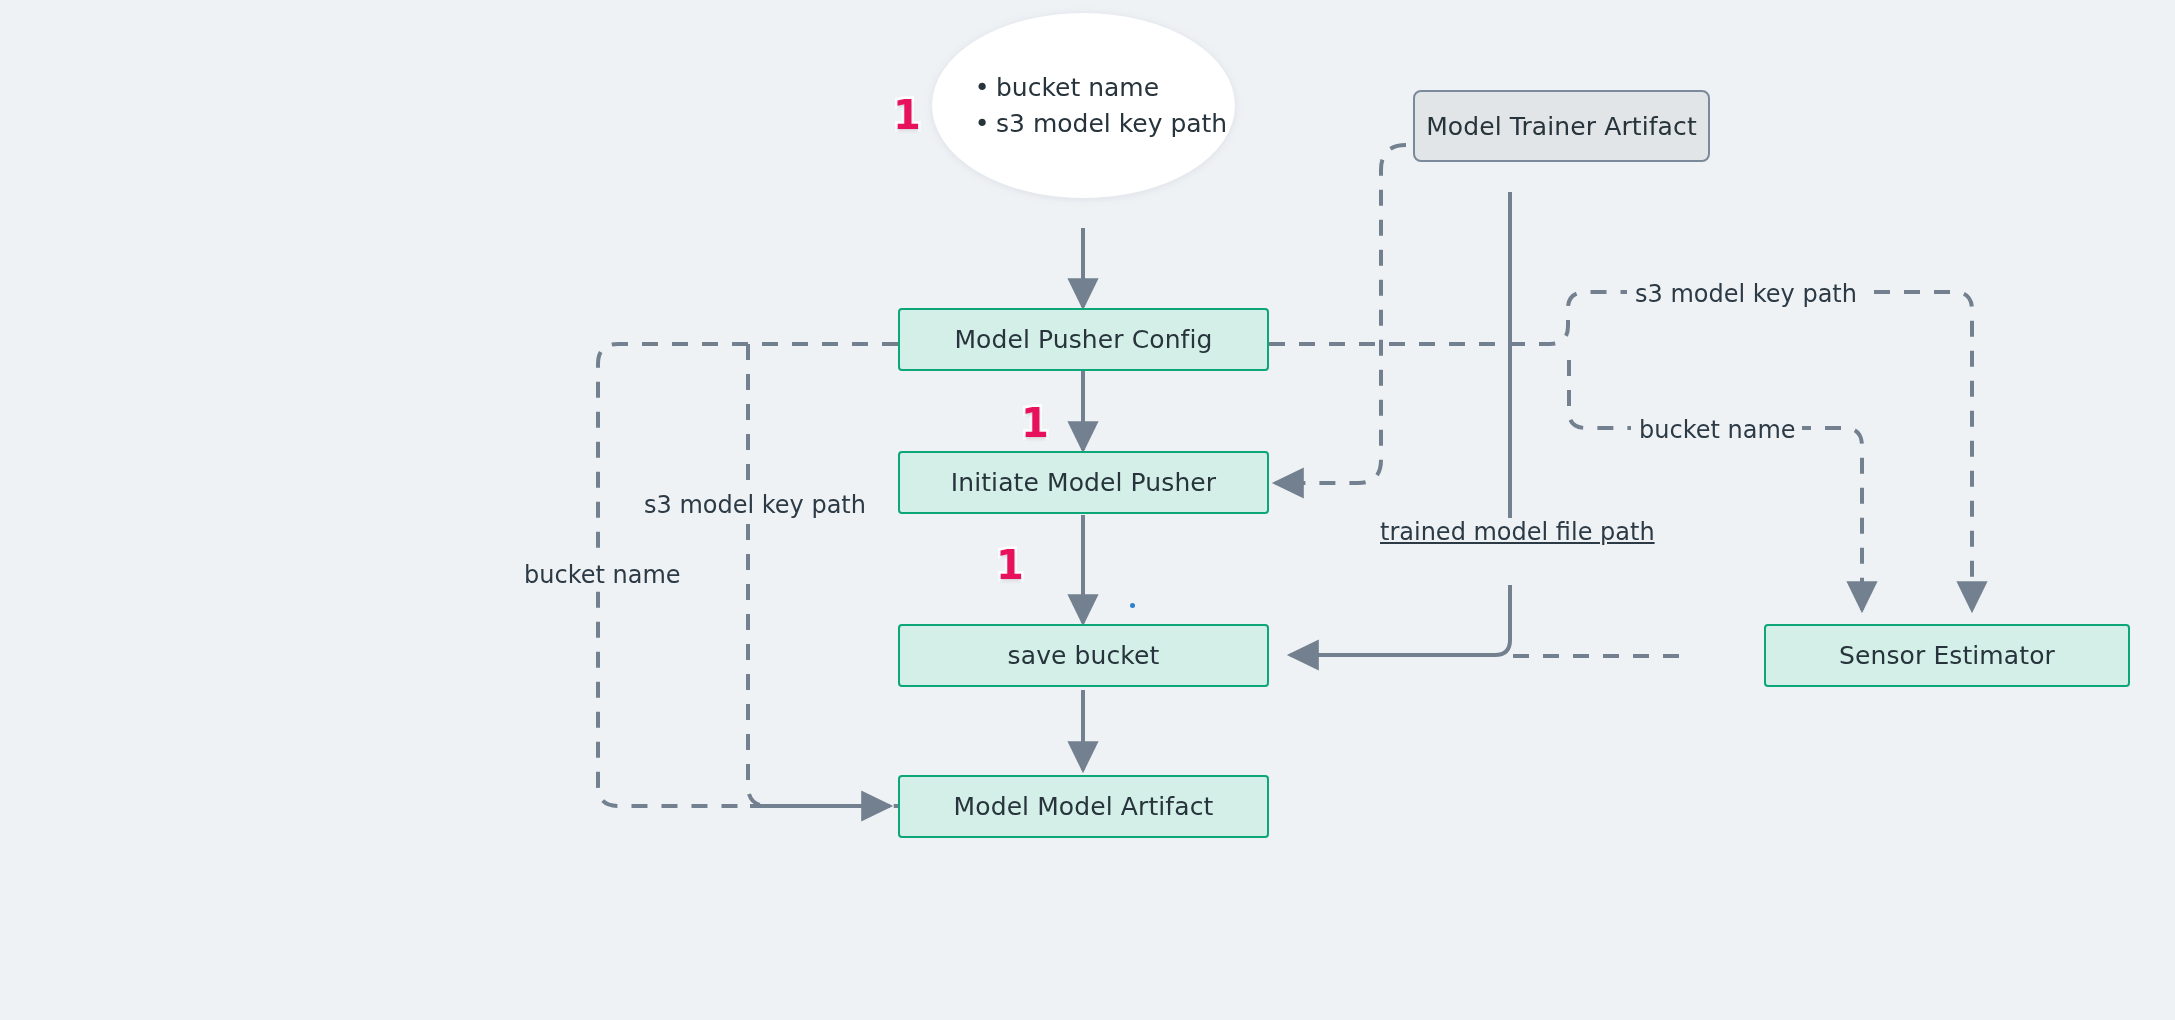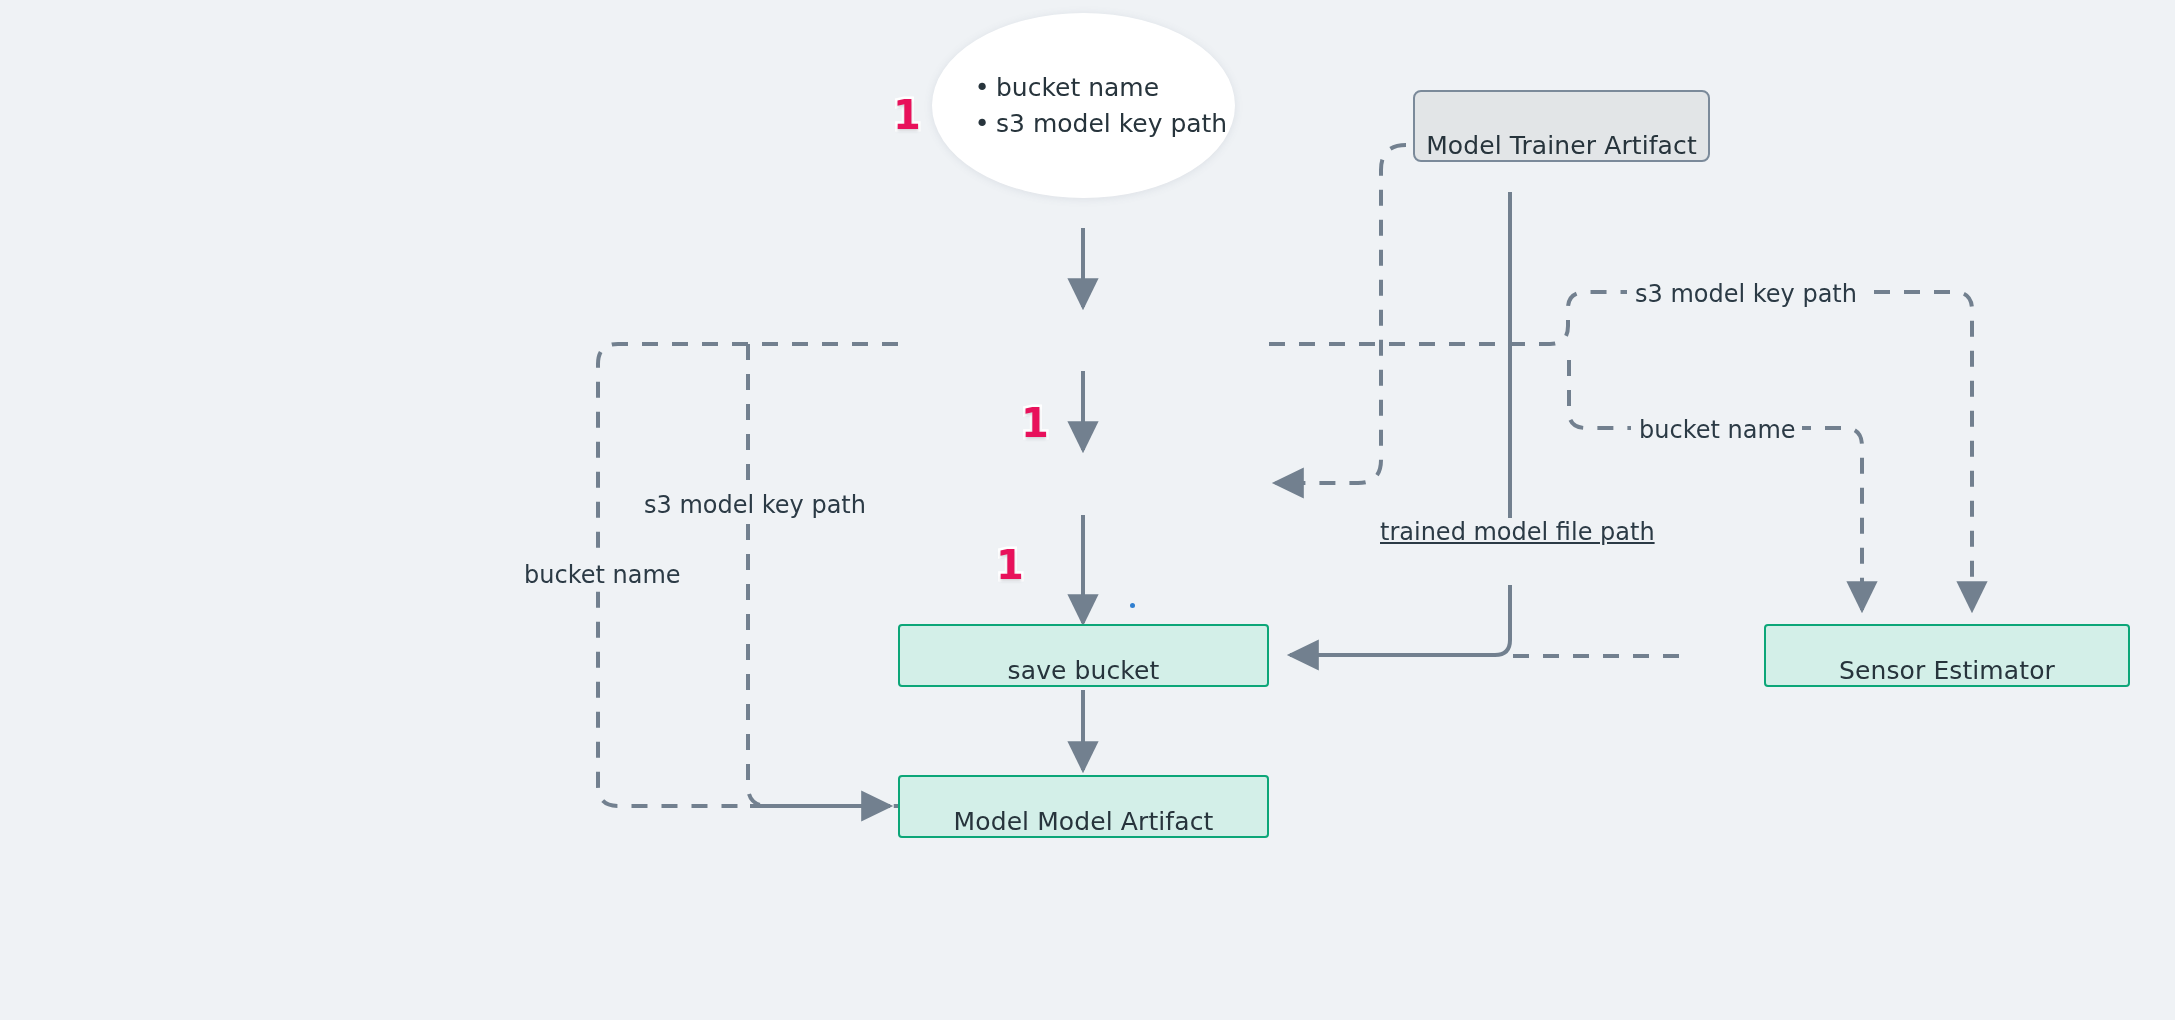--- a/index.html
+++ b/index.html
@@ -20,21 +20,21 @@
   #wires {
     position: absolute;
     left: 0; top: 0;
     width: 2175px;
     height: 1020px;
   }
   .node {
     position: absolute;
     box-sizing: border-box;
     display: flex;
-    align-items: flex-end;
+    align-items: center;
     justify-content: center;
     text-align: center;
     color: #27343c;
     z-index: 3;
   }
   .node-box {
     background: #d3efe8;
     border: 2px solid #0ca678;
     border-radius: 4px;
     font-size: 25px;
@@ -146,21 +146,27 @@
     <div class="bullet-line">
       <span class="bullet-dot">•</span>
       <span>bucket name</span>
     </div>
     <div class="bullet-line">
       <span class="bullet-dot">•</span>
       <span>s3 model key path</span>
     </div>
   </div>
 
-
+  <div class="node node-box" style="left:898px; top:308px; width:371px; height:63px;">
+    <span>Model Pusher Config</span>
+  </div>
+
+  <div class="node node-box" style="left:898px; top:451px; width:371px; height:63px;">
+    <span>Initiate Model Pusher</span>
+  </div>
 
   <div class="node node-box" style="left:898px; top:624px; width:371px; height:63px;">
     <span>save bucket</span>
   </div>
 
   <div class="node node-box" style="left:898px; top:775px; width:371px; height:63px;">
     <span>Model Model Artifact</span>
   </div>
 
   <div class="node node-box gray" style="left:1413px; top:90px; width:297px; height:72px;">

